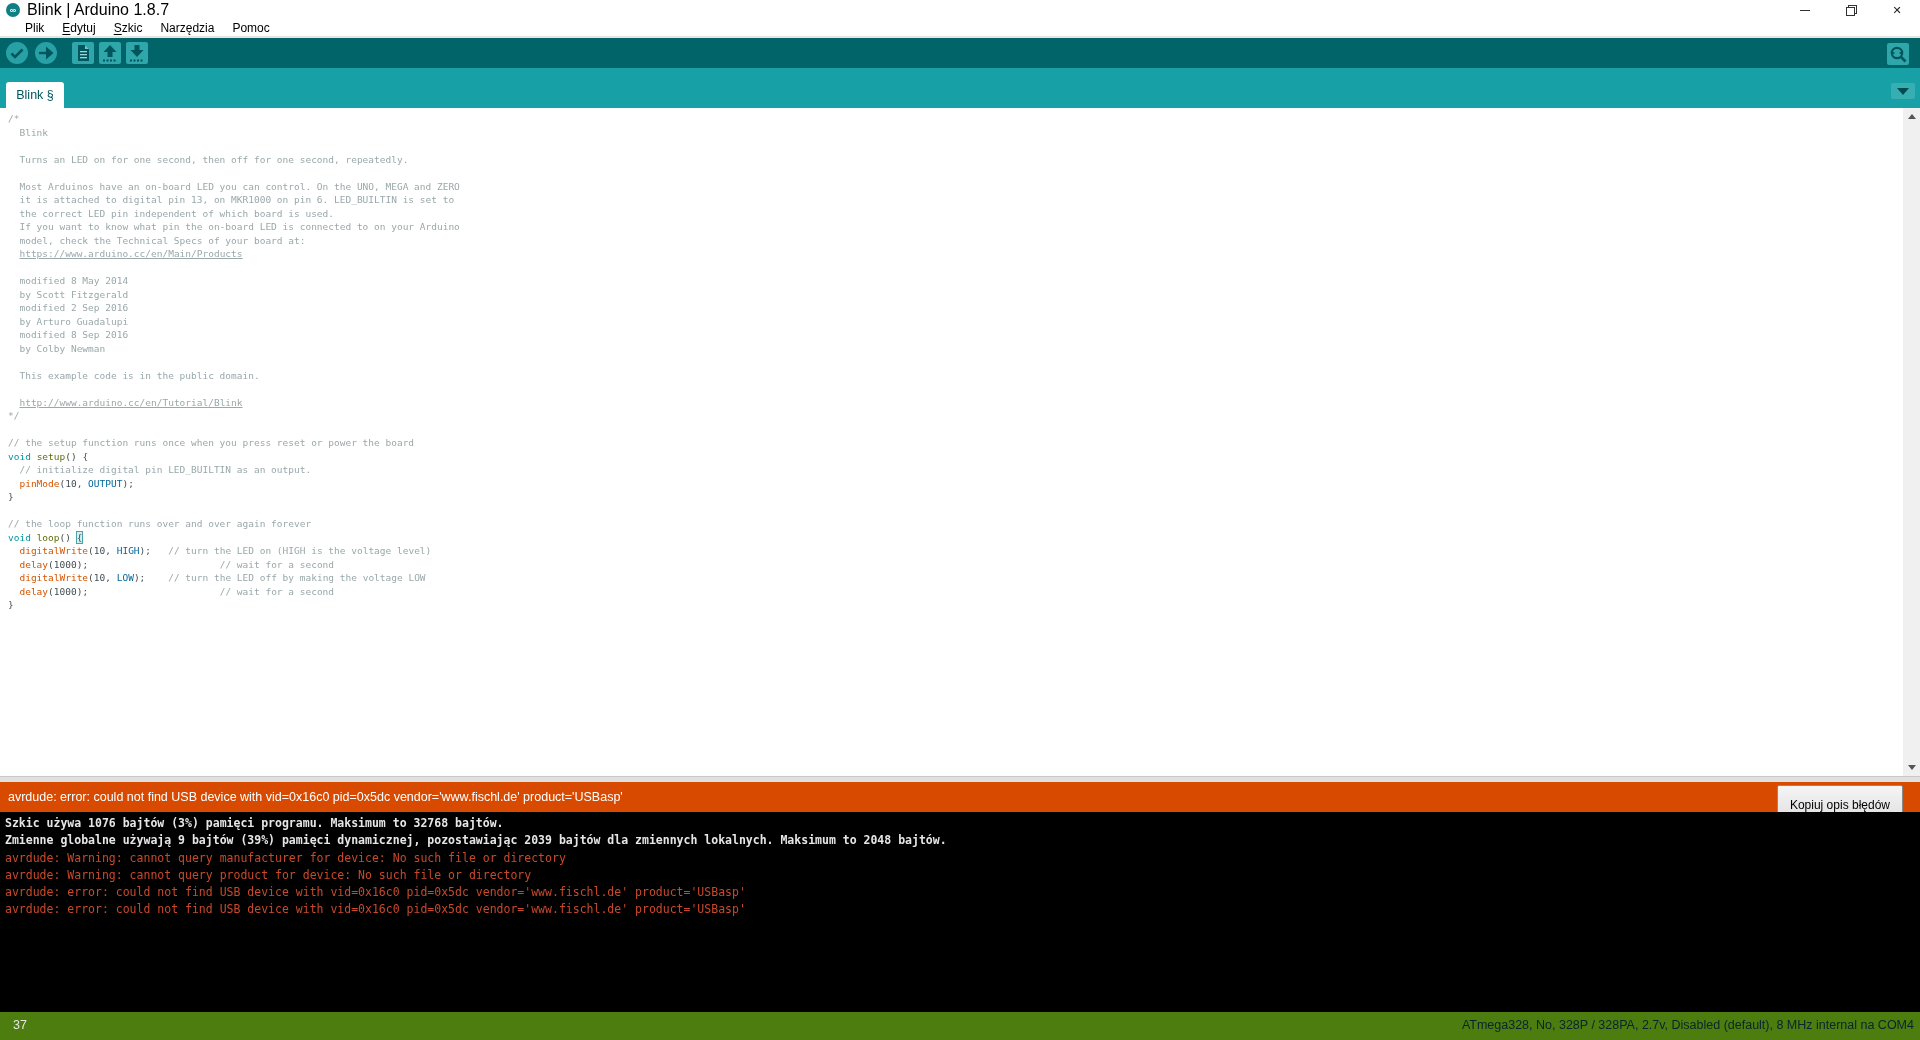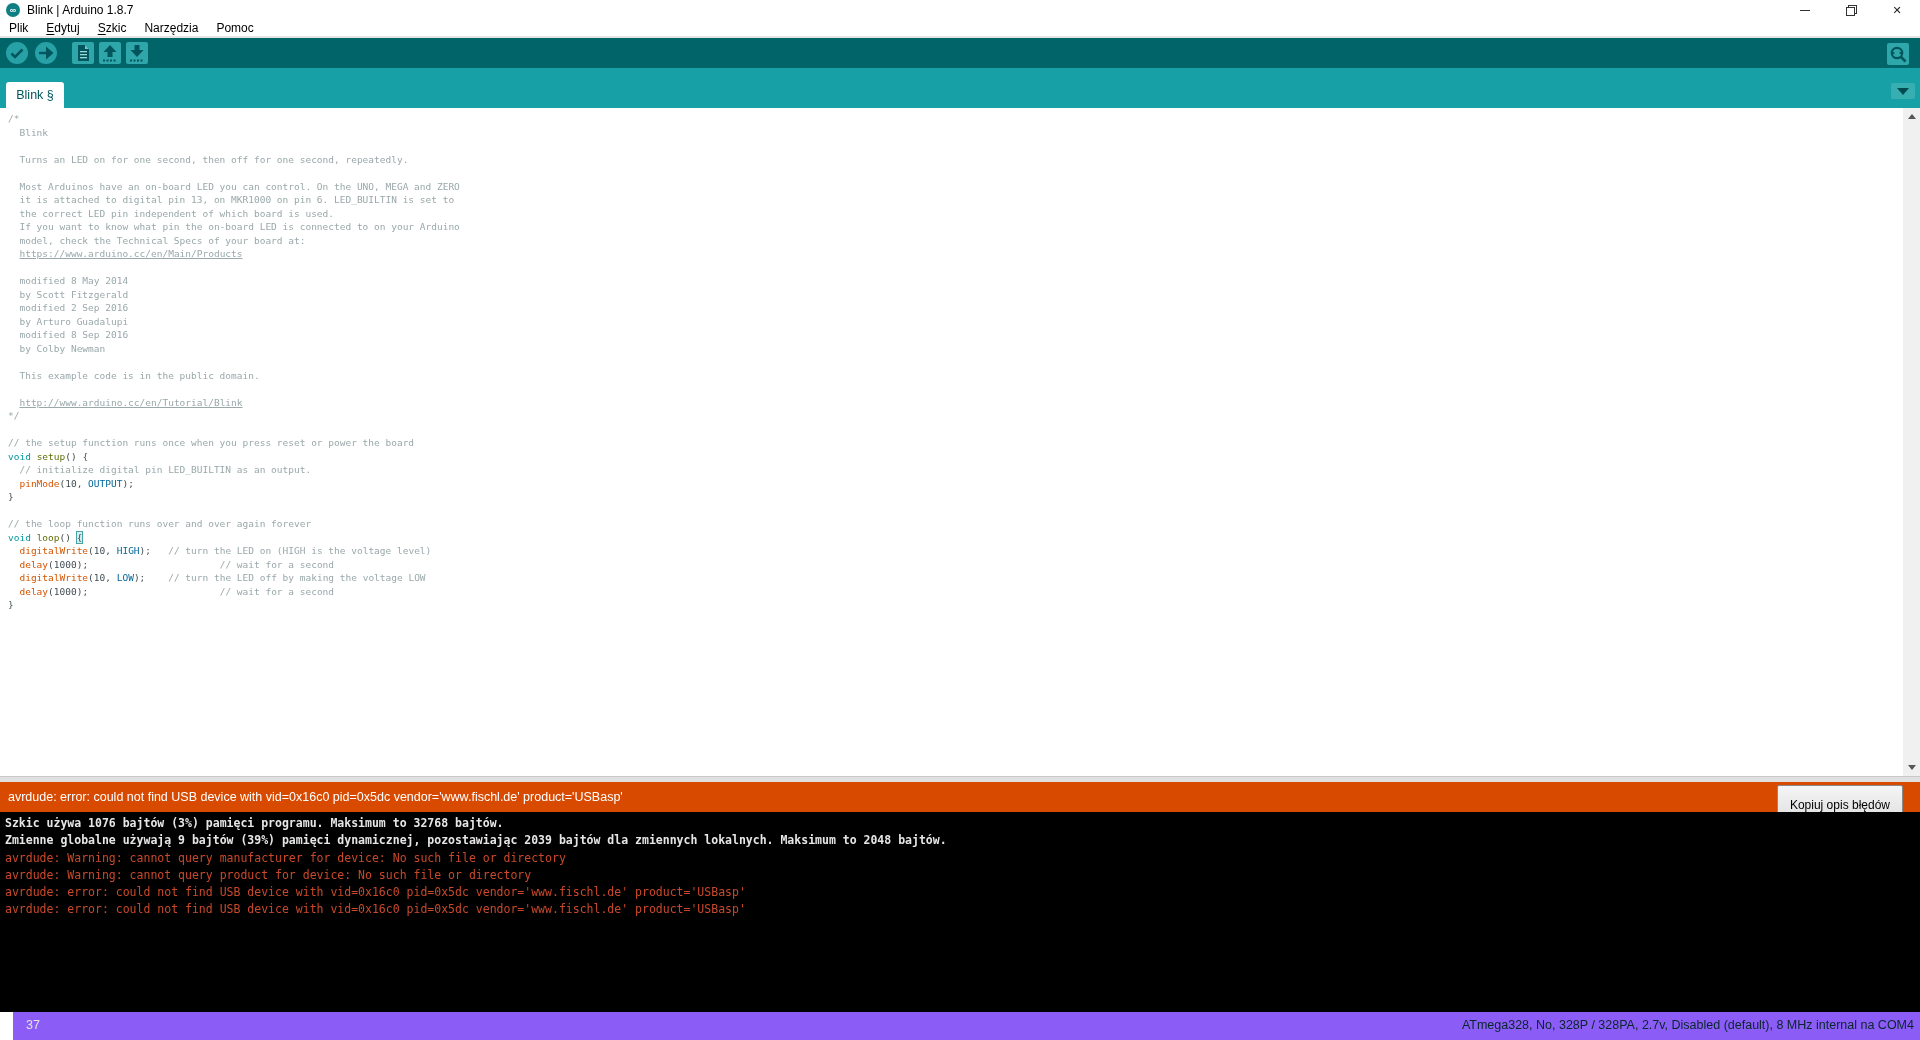--- a/index.html
+++ b/index.html
@@ -5,26 +5,26 @@
   html,body{margin:0;padding:0;}
   body{
     width:1920px;height:1040px;position:relative;overflow:hidden;
     font-family:"Liberation Sans",sans-serif;background:#fff;
     outline:1px solid #9a9a9a;
   }
   
   .titlebar{position:absolute;top:0;left:0;right:0;height:20px;background:#fff;display:flex;align-items:center;}
   .app-icon{width:14px;height:14px;margin:0 7px 0 6px;border-radius:50%;background:#0e7f83;color:#fff;
     font-size:9px;line-height:14px;text-align:center;font-weight:bold;}
-  .title-text{font-size:12px;color:#000;text-align:right;}
+  .title-text{font-size:16px;color:#000;text-align:right;}
   .win-controls{position:absolute;right:0;top:0;height:20px;display:flex;}
   .win-btn{width:46px;height:20px;display:flex;align-items:center;justify-content:center;color:#222;font-size:11px;}
   .glyph-min{width:10px;height:1px;background:#333;display:block;}
   
-  .menubar{position:absolute;top:20px;left:0;right:0;height:16px;background:#fff;display:flex;align-items:center;padding-left:0;}
+  .menubar{position:absolute;top:20px;left:0;right:0;height:16px;background:#fff;display:flex;align-items:center;padding-left:16px;}
   .menu-item{font-size:12px;color:#000;padding:0 9px;white-space:nowrap;}
   .menu-item u{text-underline-offset:2px;}
   
   .toolbar{position:absolute;top:36px;left:0;right:0;height:32px;background:#006468;border-top:2px solid #e4e4e4;
     display:flex;align-items:center;padding-left:5px;box-sizing:border-box;}
   .tb-btn{display:flex;align-items:center;justify-content:center;margin-right:5px;}
   .tb-gap{width:9px;}
   .tb-right{position:absolute;right:6px;top:5px;}
   
   .tabstrip{position:absolute;top:68px;left:0;right:0;height:40px;background:#17a1a6;}
@@ -59,21 +59,21 @@
   .copy-btn{position:absolute;right:17px;top:3px;height:39px;padding:0 12px;font-size:12px;color:#000;
     background:linear-gradient(#f5f5f5,#dedede);border:1px solid #8a8a8a;border-radius:2px;
     font-family:"Liberation Sans",sans-serif;}
   
   .console{position:absolute;top:812px;left:0;right:0;height:200px;background:#000;overflow:hidden;
     font-family:"DejaVu Sans Mono",monospace;font-size:11.5px;line-height:17.3px;padding:3px 0 0 5px;box-sizing:border-box;}
   .console-line{white-space:pre;}
   .console-line.info{color:#e6e6e6;font-weight:bold;}
   .console-line.error{color:#c9492a;}
   
-  .statusbar{position:absolute;top:1012px;left:13px;right:0;height:28px;background:#8b5cf6;padding-left:24px;}
+  .statusbar{position:absolute;top:1012px;left:0;right:0;height:28px;background:#4d7c0f;padding-left:24px;}
   .status-line{position:absolute;left:13px;top:6px;font-size:12.5px;color:#e4e4e4;}
   .status-board{position:absolute;right:6px;top:6px;font-size:12.5px;color:#08262c;}
 </style>
 </head>
 <body>
 
 <div class="titlebar">
   <span class="app-icon">∞</span>
   <span class="title-text">Blink | Arduino 1.8.7</span>
   <div class="win-controls">

